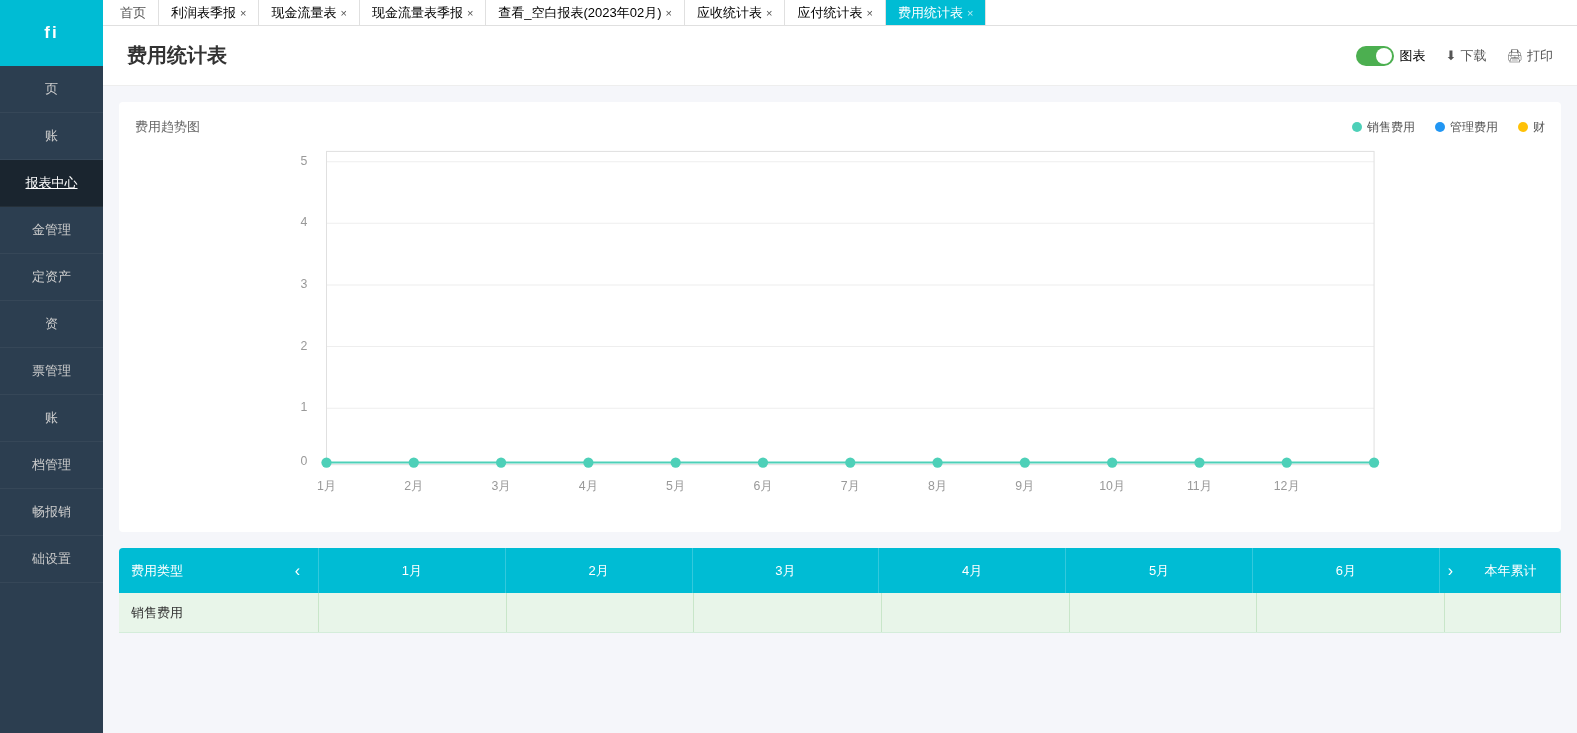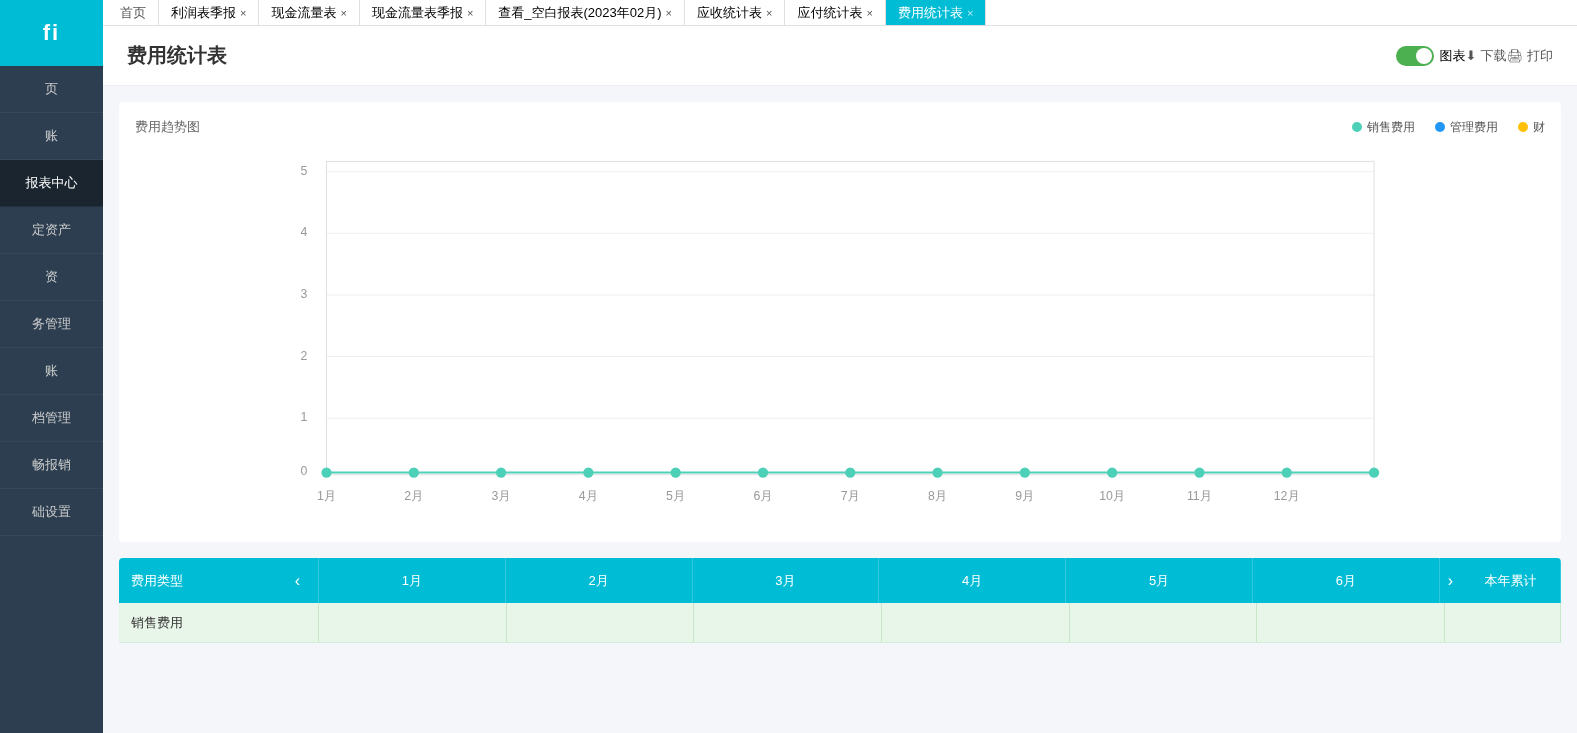--- a/index.html
+++ b/index.html
@@ -14,34 +14,34 @@
       flex-shrink: 0;
       height: 100%;
       overflow: hidden;
     }
     .sidebar-logo {
       background: #00bcd4;
       height: 66px;
       display: flex;
       align-items: center;
       justify-content: center;
-      font-size: 22px;
+      font-size: 17px;
       font-weight: bold;
       color: white;
       letter-spacing: 2px;
     }
     .sidebar-item {
       color: #ccc;
       padding: 14px 10px;
       text-align: center;
       cursor: pointer;
       font-size: 13px;
       border-bottom: 1px solid rgba(255,255,255,0.05);
     }
-    .sidebar-item.active { background: #1a252f; color: #fff; }
+    .sidebar-item.active { background: #1a252f; color: #fff; text-decoration: underline; }
 
     
     .main {
       flex: 1;
       display: flex;
       flex-direction: column;
       overflow: hidden;
     }
 
     
@@ -92,20 +92,21 @@
       border-bottom: 1px solid #eee;
     }
     .page-title {
       font-size: 20px;
       font-weight: bold;
       color: #333;
     }
     .header-actions {
       display: flex;
       align-items: center;
+      gap: 20px;
     }
     .toggle-wrap {
       display: flex;
       align-items: center;
       gap: 6px;
     }
     .toggle {
       width: 38px;
       height: 20px;
       background: #4caf50;
@@ -136,21 +137,20 @@
     .chart-section {
       background: #fff;
       margin: 16px;
       padding: 16px;
       border-radius: 4px;
     }
     .chart-header {
       display: flex;
       justify-content: space-between;
       align-items: center;
-      margin-bottom: 10px;
     }
     .chart-title {
       font-size: 13px;
       color: #666;
     }
     .chart-legend {
       display: flex;
       gap: 20px;
       align-items: center;
     }
@@ -230,23 +230,24 @@
     }
   </style>
 </head>
 <body>
 
 <div class="sidebar">
   <div class="sidebar-logo">fi</div>
   <div class="sidebar-item">页</div>
   <div class="sidebar-item">账</div>
   <div class="sidebar-item active">报表中心</div>
+  <div class="sidebar-item">金管理</div>
   <div class="sidebar-item">定资产</div>
   <div class="sidebar-item">资</div>
-  <div class="sidebar-item">务管理</div>
+  <div class="sidebar-item">票管理</div>
   <div class="sidebar-item">账</div>
   <div class="sidebar-item">档管理</div>
   <div class="sidebar-item">畅报销</div>
   <div class="sidebar-item">础设置</div>
 </div>
 
 <div class="main">
 
   <div class="tab-bar">
     <div class="tab tab-home">首页</div>

